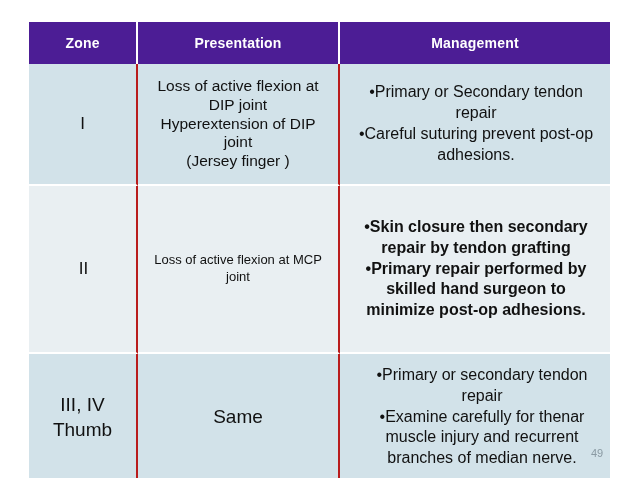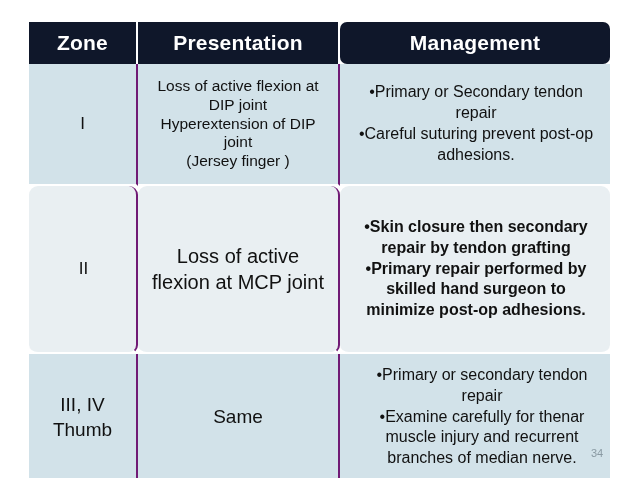--- a/index.html
+++ b/index.html
@@ -32,47 +32,47 @@
     border-spacing: 0;
     table-layout: fixed;
   }
 
   #zone-table col.c-zone { width: 109px; }
   #zone-table col.c-pres { width: 202px; }
   #zone-table col.c-mgmt { width: 270px; }
 
   
   thead th {
-    background: #0f172a;
+    background: #4c1d95;
     color: #ffffff;
-    font-size: 21px;
+    font-size: 14px;
     font-weight: bold;
     text-align: center;
     vertical-align: middle;
     height: 42px;
     padding: 0 4px;
     border-right: 2px solid #ffffff;
     letter-spacing: 0.2px;
     margin-top: 33px;
   }
-  thead th:last-child { border-right: none; border-radius: 7px; }
+  thead th:last-child { border-right: none; }
 
   
   tbody td {
-    border-right: 2px solid #701a75;
+    border-right: 2px solid #b91c1c;
     border-bottom: 2px solid #ffffff;
     padding: 4px 6px;
     vertical-align: middle;
     color: #111111;
   }
   tbody td:last-child { border-right: none; }
   tbody tr:last-child td { border-bottom: none; }
 
   tbody tr.row-shade td { background: #D2E2E9; }
-  tbody tr.row-light td { background: #E9EFF2; border-radius: 9px; }
+  tbody tr.row-light td { background: #E9EFF2; }
 
   td.cell-zone {
     text-align: center;
     font-size: 16.5px;
     line-height: 1.28;
     white-space: pre-line;
   }
   td.cell-pres {
     text-align: center;
     font-size: 16px;
@@ -88,21 +88,21 @@
     white-space: pre-line;
     padding-left: 10px;
     padding-right: 8px;
   }
 
   
   tr#row-1 td.cell-zone { font-size: 17px; }
   tr#row-1 td.cell-pres { font-size: 15.5px; line-height: 1.22; }
 
   tr#row-2 td.cell-zone { font-size: 17px; padding-left: 8px; }
-  tr#row-2 td.cell-pres { font-size: 20px; line-height: 1.30; padding-left: 8px; }
+  tr#row-2 td.cell-pres { font-size: 13px; line-height: 1.30; padding-left: 8px; }
   tr#row-2 td.cell-mgmt { font-weight: bold; font-size: 16px; }
 
   tr#row-3 td.cell-zone { font-size: 19px; line-height: 1.34; }
   tr#row-3 td.cell-pres { font-size: 19px; }
   tr#row-3 td.cell-mgmt { padding-left: 22px; }
 
   
   tr#row-1 td { height: 112px; }
   tr#row-2 td { height: 158px; }
   tr#row-3 td { height: 118px; }
@@ -155,15 +155,15 @@
       <tr id="row-3" class="row-shade">
         <td class="cell-zone">III, IV
 Thumb</td>
         <td class="cell-pres">Same</td>
         <td class="cell-mgmt">•Primary or secondary tendon repair
 •Examine carefully for thenar muscle injury and recurrent branches of median nerve.</td>
       </tr>
     </tbody>
   </table>
 
-  <div id="page-number">34</div>
+  <div id="page-number">49</div>
 
 </div>
 
 </body></html>

